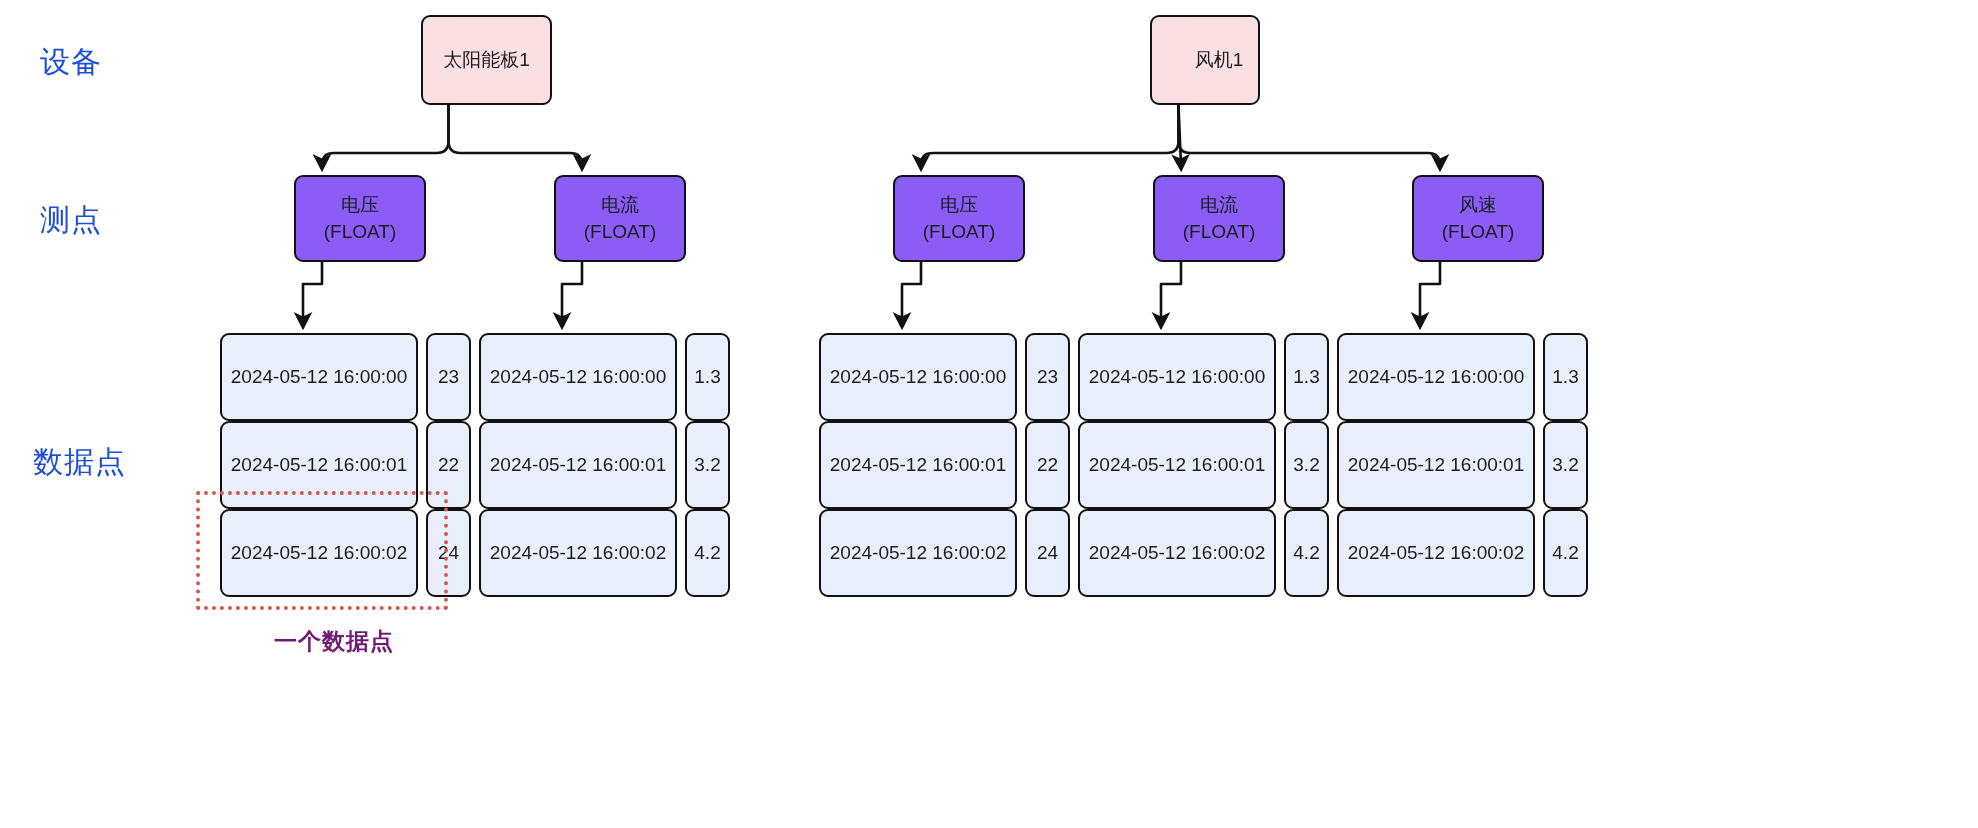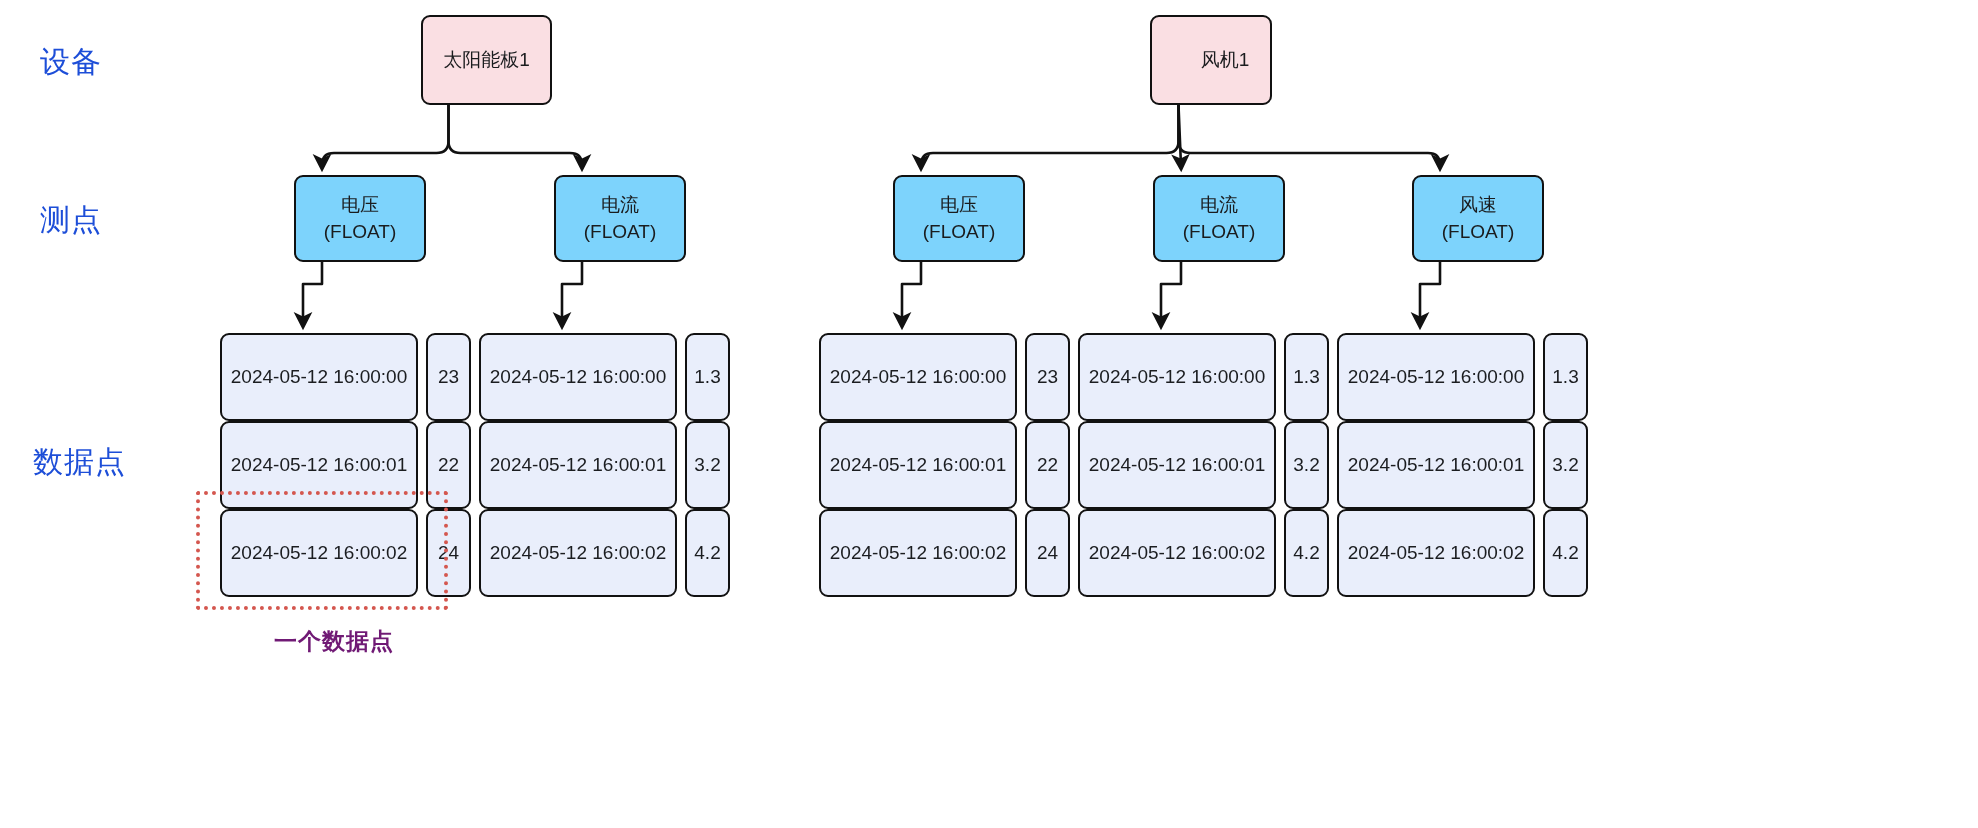--- a/index.html
+++ b/index.html
@@ -18,21 +18,21 @@
 
   .node{
     position:absolute;box-sizing:border-box;
     border:2.4px solid #111111;border-radius:9px;
     display:flex;align-items:center;justify-content:center;
     text-align:center;color:#1a1c1e;font-size:19px;line-height:1.38;
     white-space:pre-line;
     margin-left:38px;
   }
   .node.device{background:#fadfe3;}
-  .node.point{background:#7dd3fc;}
+  .node.point{background:#8b5cf6;}
 
   .dp-table{position:absolute;}
   .dp-row{position:absolute;display:flex;}
   .dp-cell{
     box-sizing:border-box;background:#e9eefb;
     border:2.6px solid #111111;border-radius:9px;
     display:flex;align-items:center;justify-content:center;
     color:#1b1d20;font-size:19px;white-space:nowrap;
   }
   .dp-cell.ts{width:198px;height:88px;}
@@ -72,21 +72,21 @@
       </g>
   </svg>
 
   <div id="row-labels">
       <div class="row-label" style="left: 40px; top: 47px;">设备</div>
       <div class="row-label" style="left: 40px; top: 205px;">测点</div>
       <div class="row-label" style="left: 33px; top: 447px;">数据点</div>
     </div>
   <div id="devices">
       <div class="node device" style="left: 383px; top: 15px; width: 131px; height: 90px;">太阳能板1</div>
-      <div class="node device" style="left: 1112px; top: 15px; width: 122px; height: 90px; padding-left: 28px;">风机1</div>
+      <div class="node device" style="left: 1112px; top: 15px; width: 110px; height: 90px; padding-left: 28px;">风机1</div>
     </div>
   <div id="points">
       <div class="node point" style="left: 256px; top: 175px; width: 132px; height: 87px;">电压
 (FLOAT)</div>
       <div class="node point" style="left: 516px; top: 175px; width: 132px; height: 87px;">电流
 (FLOAT)</div>
       <div class="node point" style="left: 855px; top: 175px; width: 132px; height: 87px;">电压
 (FLOAT)</div>
       <div class="node point" style="left: 1115px; top: 175px; width: 132px; height: 87px;">电流
 (FLOAT)</div>

